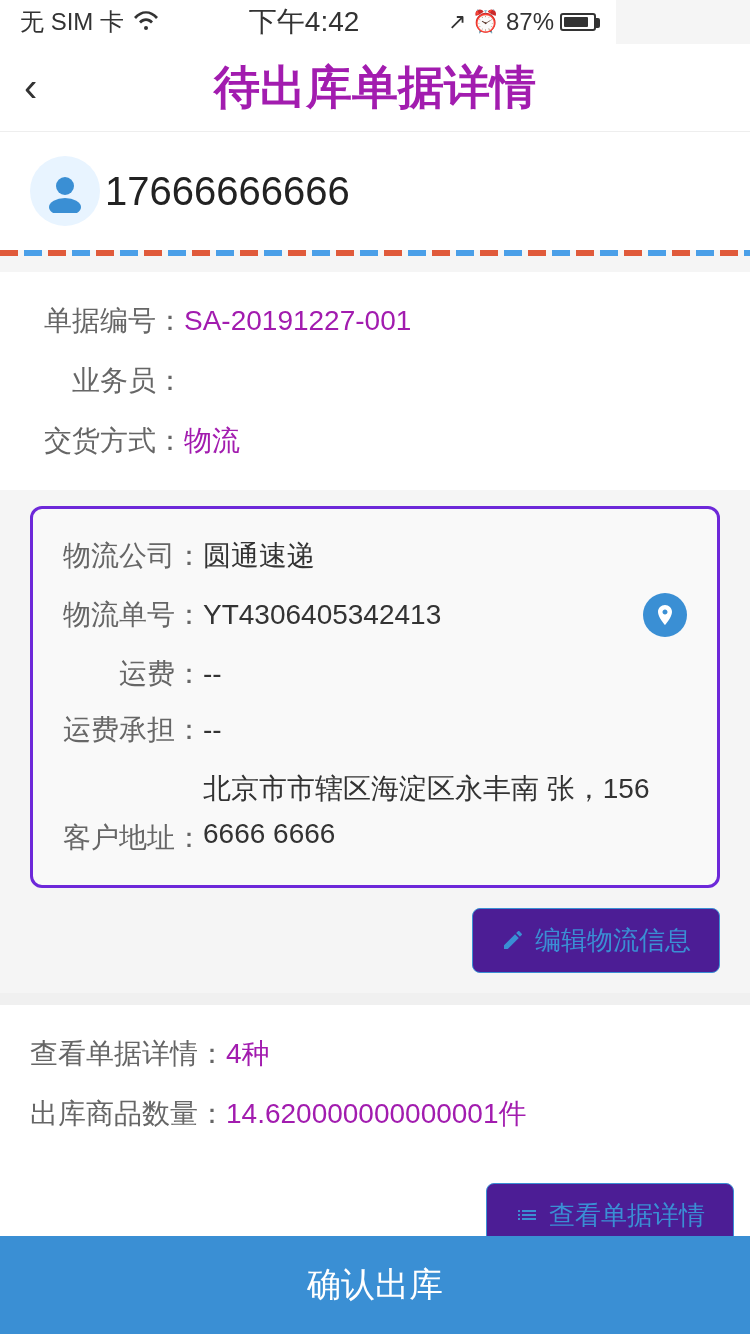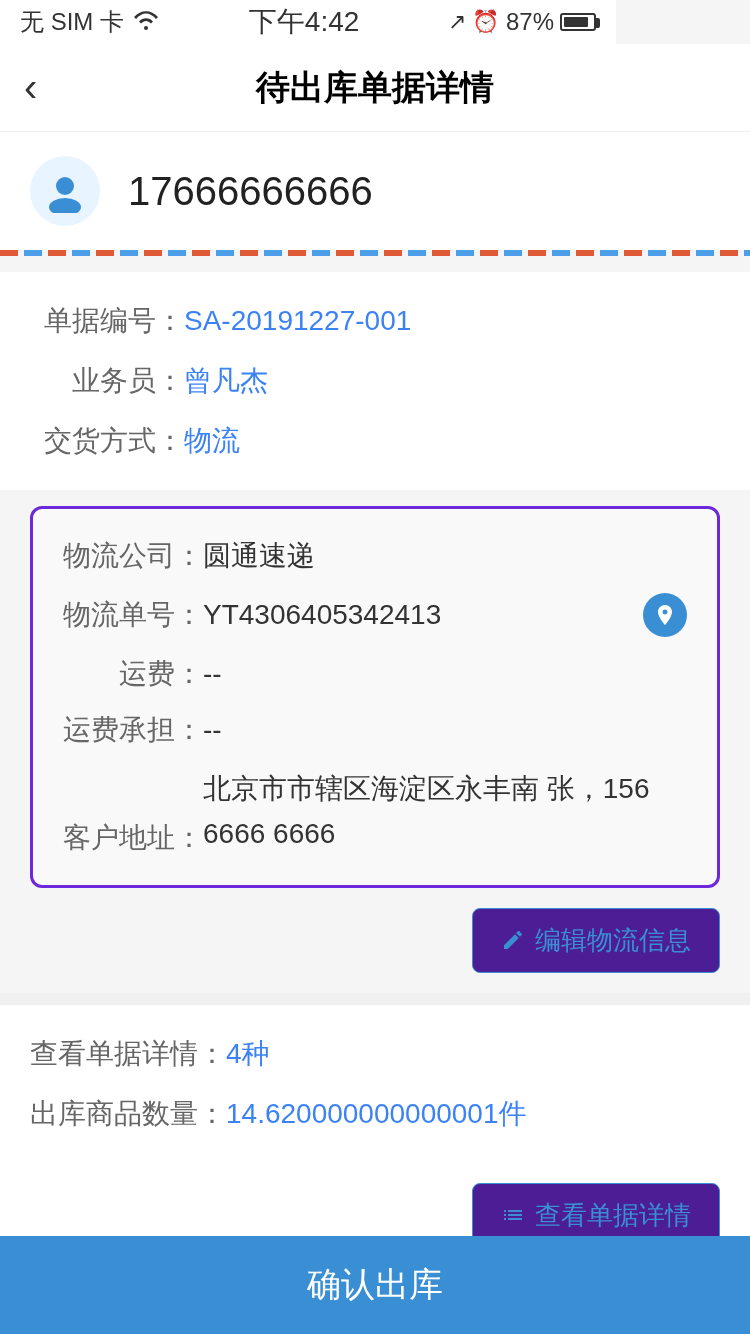--- a/index.html
+++ b/index.html
@@ -48,32 +48,32 @@
       border-bottom: 1px solid #eee;
     }
     .nav-back {
       position: absolute;
       left: 24px;
       font-size: 40px;
       color: #333;
       cursor: pointer;
     }
     .nav-title {
-      font-size: 34px;
+      font-size: 46px;
       font-weight: 600;
-      color: #000000;
+      color: #a21caf;
     }
 
     
     .user-header {
       background: #fff;
       padding: 24px 30px;
       display: flex;
       align-items: center;
-      gap: 28px;
+      gap: 5px;
       border-bottom: none;
     }
     .user-avatar {
       width: 70px;
       height: 70px;
       border-radius: 50%;
       background: #e8f4ff;
       display: flex;
       align-items: center;
       justify-content: center;
@@ -115,21 +115,21 @@
       justify-content: center;
     }
     .info-label {
       color: #666;
       font-size: 28px;
       min-width: 140px;
       text-align: right;
       flex-shrink: 0;
     }
     .info-value {
-      color: #3b82f6;
+      color: #a21caf;
       font-size: 28px;
       flex: 1;
       word-break: break-all;
     }
 
     
     .logistics-card {
       background: #f9f9f9;
       border-radius: 12px;
       margin: 16px 30px 0;
@@ -200,21 +200,21 @@
     .product-section {
       background: #fff;
       padding: 28px 30px;
     }
 
     
     .view-detail-btn-wrap {
       display: flex;
       align-items: flex-end;
       justify-content: flex-end;
-      padding: 20px 30px 20px;
+      padding: 20px 16px 20px;
       background: #fff;
     }
 
     
     .empty-area {
       flex: 1;
       background: #f5f5f5;
       min-height: 200px;
     }
 
@@ -287,21 +287,20 @@
 
   <div class="dashed-divider"></div>
 
   <div class="content-section">
     <div class="info-row">
       <span class="info-label">单据编号：</span>
       <span class="info-value">SA-20191227-001</span>
     </div>
     <div class="info-row">
       <span class="info-label">业务员：</span>
-      <span class="info-value">曾凡杰</span>
     </div>
     <div class="info-row">
       <span class="info-label">交货方式：</span>
       <span class="info-value">物流</span>
     </div>
   </div>
 
   <div class="logistics-card">
     <div class="logistics-row">
       <span class="info-label">物流公司：</span>

